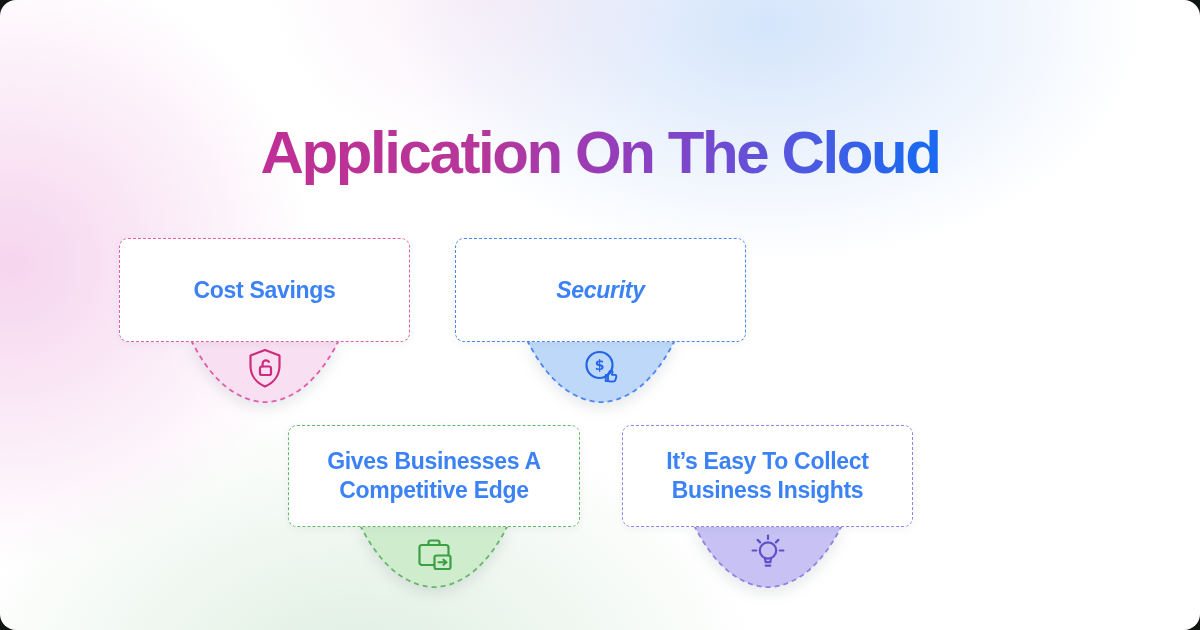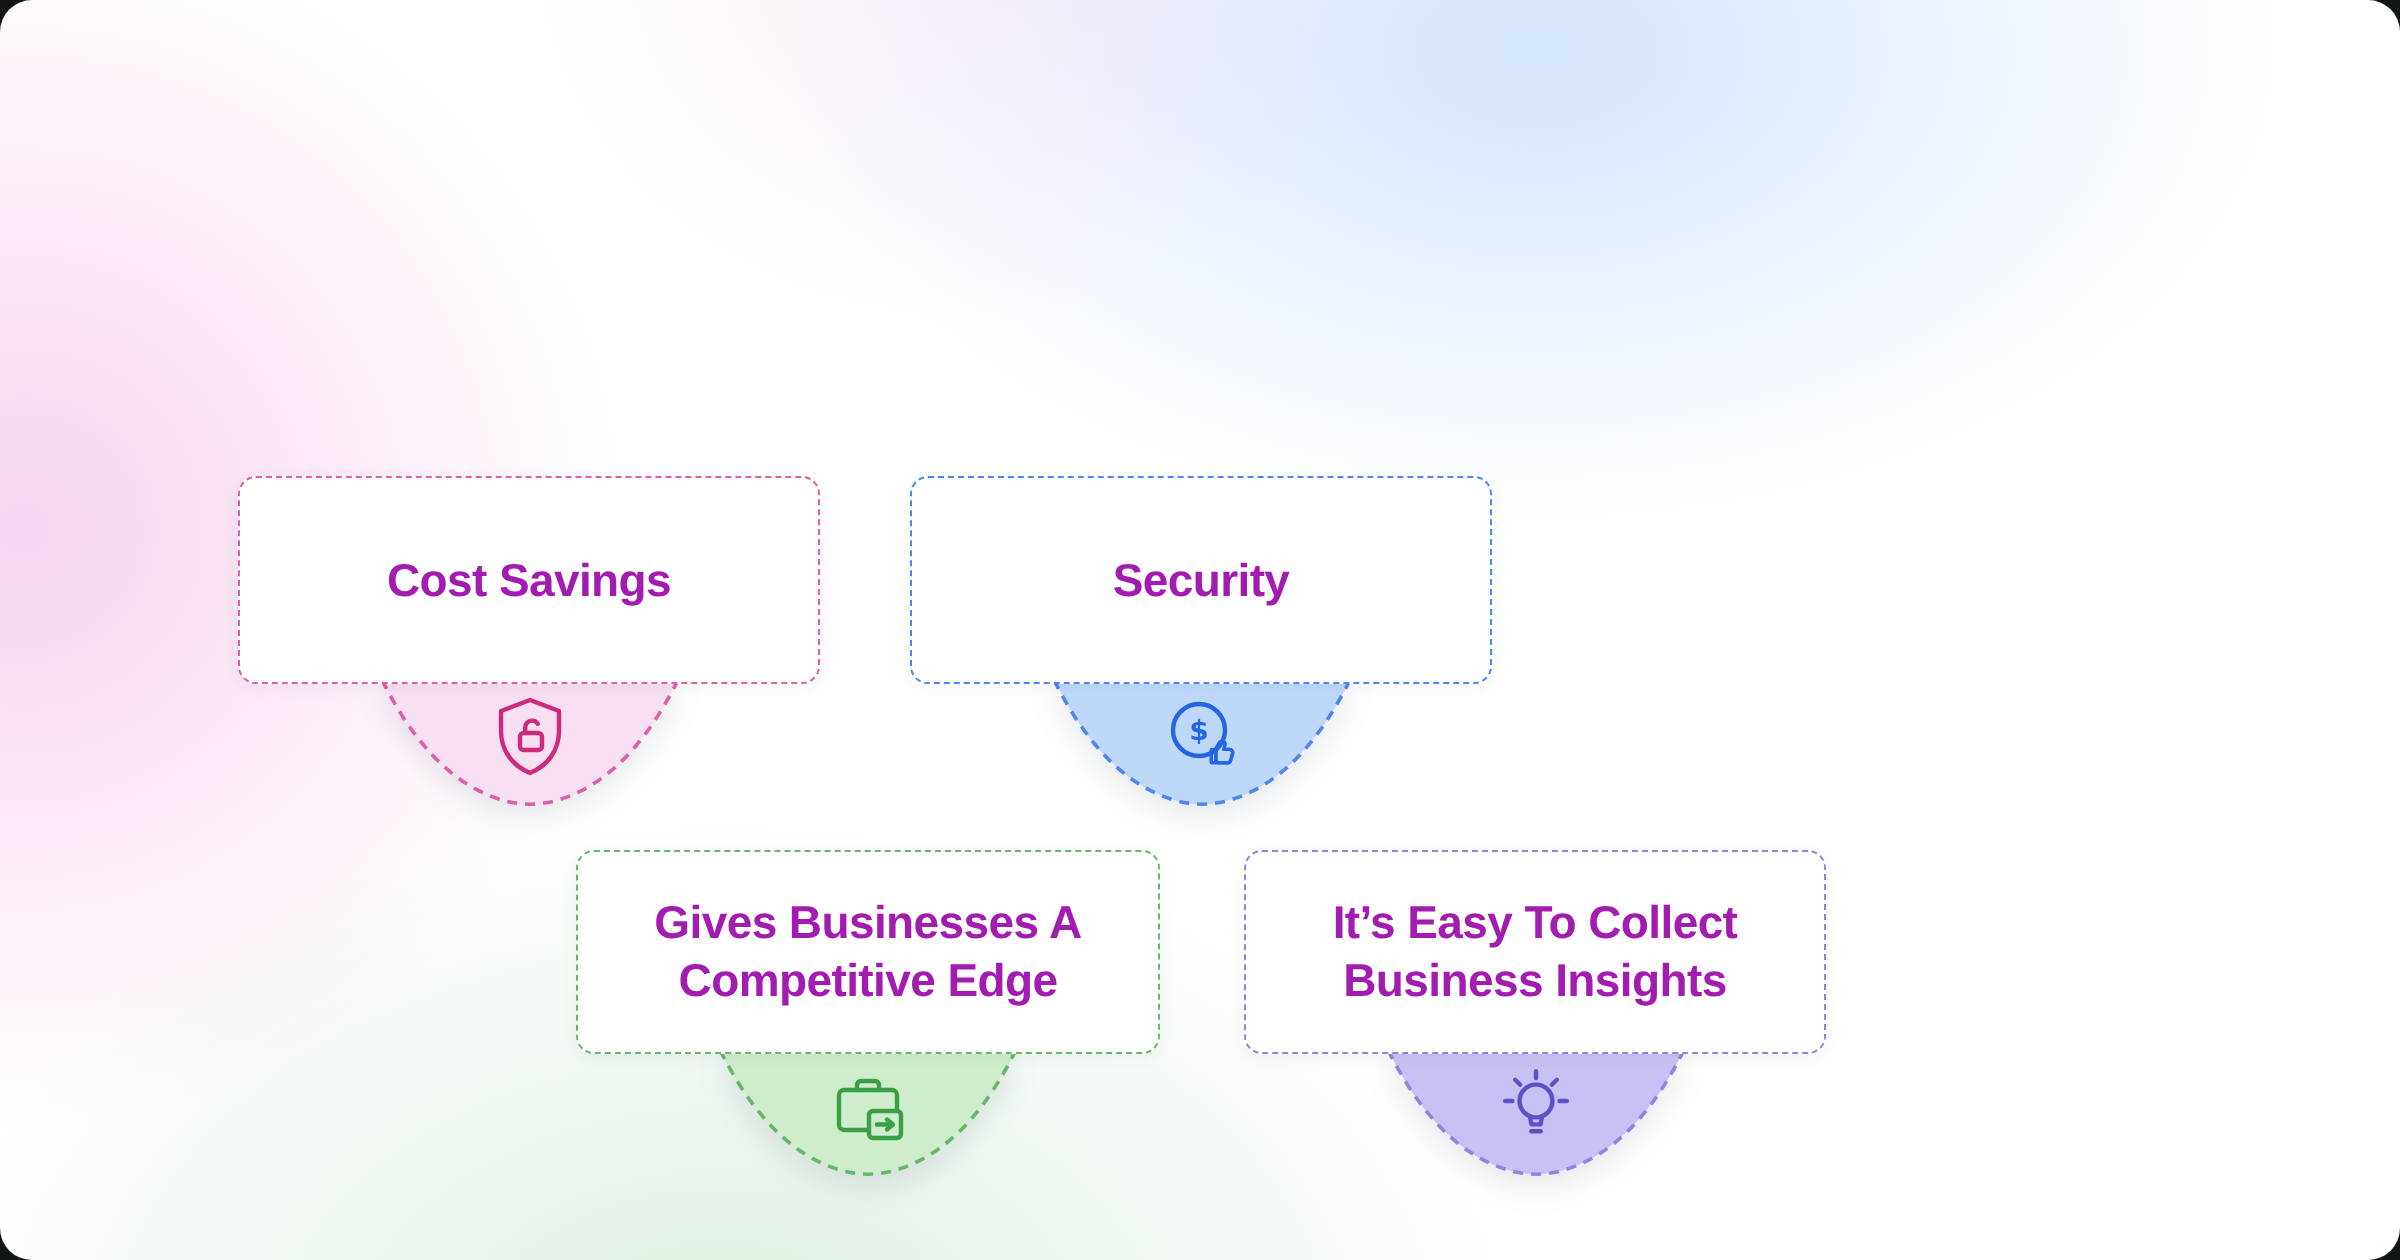--- a/index.html
+++ b/index.html
@@ -32,40 +32,40 @@
     -webkit-background-clip:text;background-clip:text;
     -webkit-text-fill-color:transparent;color:transparent;
   }
   
   .group{position:absolute;}
   .card{
     position:absolute;inset:0;z-index:2;
     background:#ffffff;border:1.6px dashed #999;border-radius:9px;
     display:flex;align-items:center;justify-content:center;
     padding:0 18px;text-align:center;
-    font-size:23px;line-height:29px;font-weight:700;color:#a21caf;
+    font-size:23px;line-height:29px;font-weight:700;color:#3b82f6;
     letter-spacing:-0.3px;
     box-shadow:0 2px 8px rgba(40,50,70,0.05);
   }
   .pointer{
     position:absolute;left:50%;width:150px;height:64px;margin-left:-75px;z-index:1;
     filter:drop-shadow(0 6px 7px rgba(60,70,90,0.12));
   }
   .row1 .pointer{top:102px;}
   .row2 .pointer{top:100px;}
   .tri{position:absolute;left:0;top:0;width:150px;height:64px;
     stroke-width:1.8;stroke-dasharray:5 4;fill-rule:evenodd;}
   .picon{position:absolute;left:50%;top:6px;margin-left:-22px;width:44px;height:44px;}
   .picon *{fill:none;stroke-width:2.2;stroke-linecap:round;stroke-linejoin:round;}
 
   
   .th-pink   .card{border-color:#e05da9;}
   .th-pink   .tri{fill:#f8dff1;stroke:#e05da9;}
   .th-pink   .picon *{stroke:#ce2b7c;}
-  .th-blue   .card{border-color:#4d86ef;}
+  .th-blue   .card{border-color:#4d86ef;font-style:italic;}
   .th-blue   .tri{fill:#bed8f9;stroke:#4d86ef;}
   .th-blue   .picon *{stroke:#2464e6;}
   .th-orange .card{border-color:#f39b36;}
   .th-orange .tri{fill:#fbe4ba;stroke:#f39b36;}
   .th-orange .picon *{stroke:#ee7c1e;}
   .th-green  .card{border-color:#64b868;}
   .th-green  .tri{fill:#cfedcd;stroke:#64b868;}
   .th-green  .picon *{stroke:#3b9f43;}
   .th-purple .card{border-color:#8f84e2;}
   .th-purple .tri{fill:#c7c2f3;stroke:#8f84e2;}
@@ -82,20 +82,21 @@
 <body>
 
 <svg width="0" height="0" style="position:absolute">
   <defs>
     <path id="tri-shape" d="M1 0 C15 28 34 52 61 60 C70 62.8 80 62.8 89 60 C116 52 135 28 149 0"></path>
   </defs>
 </svg>
 
 <div class="canvas">
 
+  <h2 class="t2">Application On The Cloud</h2>
 
   <div class="group row1 th-pink" id="g1">
     <div class="pointer">
       <svg class="tri" viewBox="0 0 150 64">
           <use href="#tri-shape"></use>
         </svg>
       <svg class="picon" viewBox="0 0 44 44">
         <path d="M22 4 L36.5 9.5 V19.5 C36.5 29.5 30.5 37 22 40.5 C13.5 37 7.5 29.5 7.5 19.5 V9.5 Z"></path>
         <rect x="17" y="20.5" width="11" height="8.5" rx="1.8" stroke-width="2"></rect>
         <path d="M19.6 20.5 v-2.8 c0 -1.9 1.5 -3.4 3.4 -3.4 1.2 0 2.3 .6 2.9 1.6" stroke-width="2"></path>

